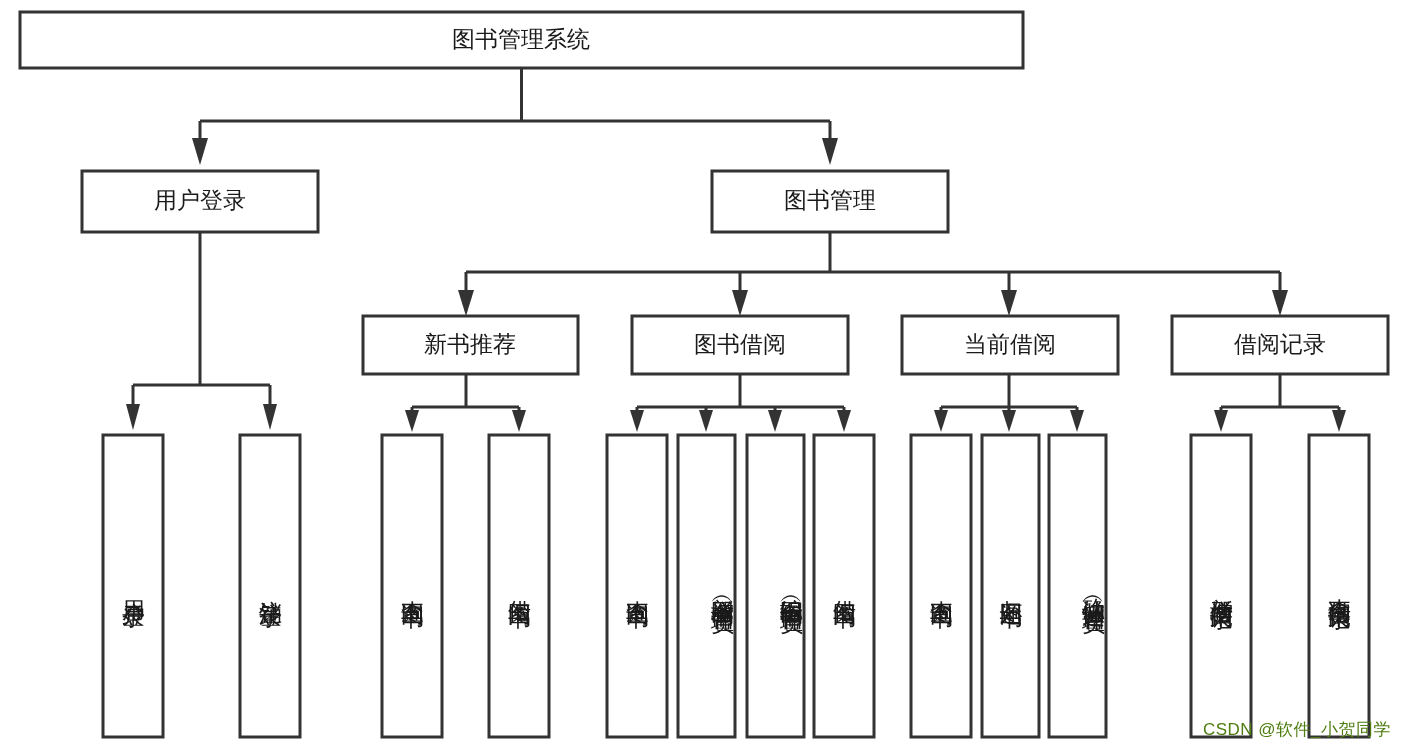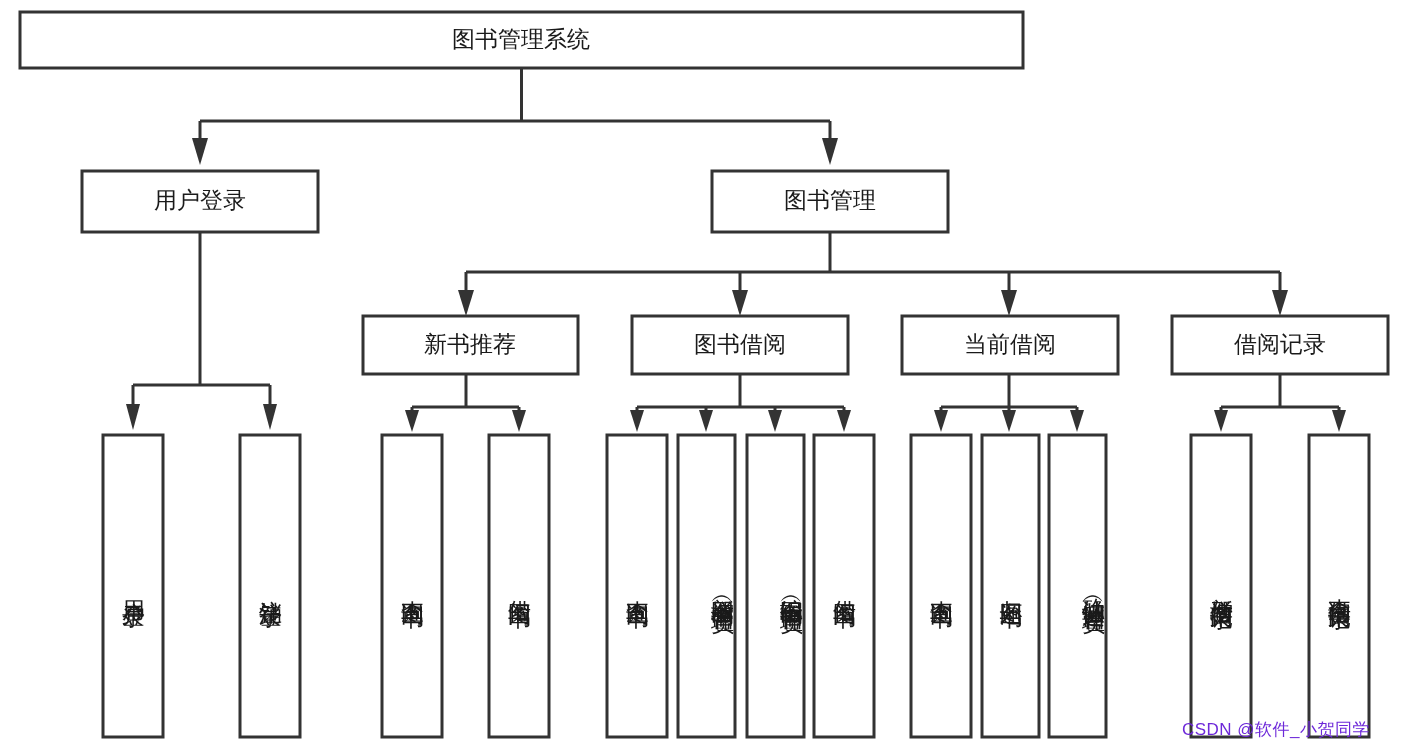--- a/index.html
+++ b/index.html
@@ -11,20 +11,21 @@
     width: 1405px;
     height: 747px;
     font-family: "Liberation Sans", "DejaVu Sans", sans-serif;
     overflow: hidden;
   }
   #diagram-root {
     position: relative;
     width: 1378px;
     height: 747px;
     background: #ffffff;
+    padding-left: 21px;
   }
   svg.diagram-svg {
     position: absolute;
     left: 0;
     top: 0;
     width: 1405px;
     height: 747px;
   }
   .node-box {
     fill: #ffffff;
@@ -63,21 +64,21 @@
     letter-spacing: 2px;
     white-space: nowrap;
     pointer-events: none;
   }
   .watermark {
     position: absolute;
     right: 8px;
     bottom: 6px;
     font-family: "Liberation Sans", "DejaVu Sans", sans-serif;
     font-size: 17px;
-    color: #6d28d9;
+    color: #4d7c0f;
     white-space: nowrap;
     letter-spacing: 0.5px;
   }
 </style>
 </head>
 <body>
 
 <div id="diagram-root">
 
   <svg class="diagram-svg" viewBox="0 0 1405 747" xmlns="http://www.w3.org/2000/svg">

